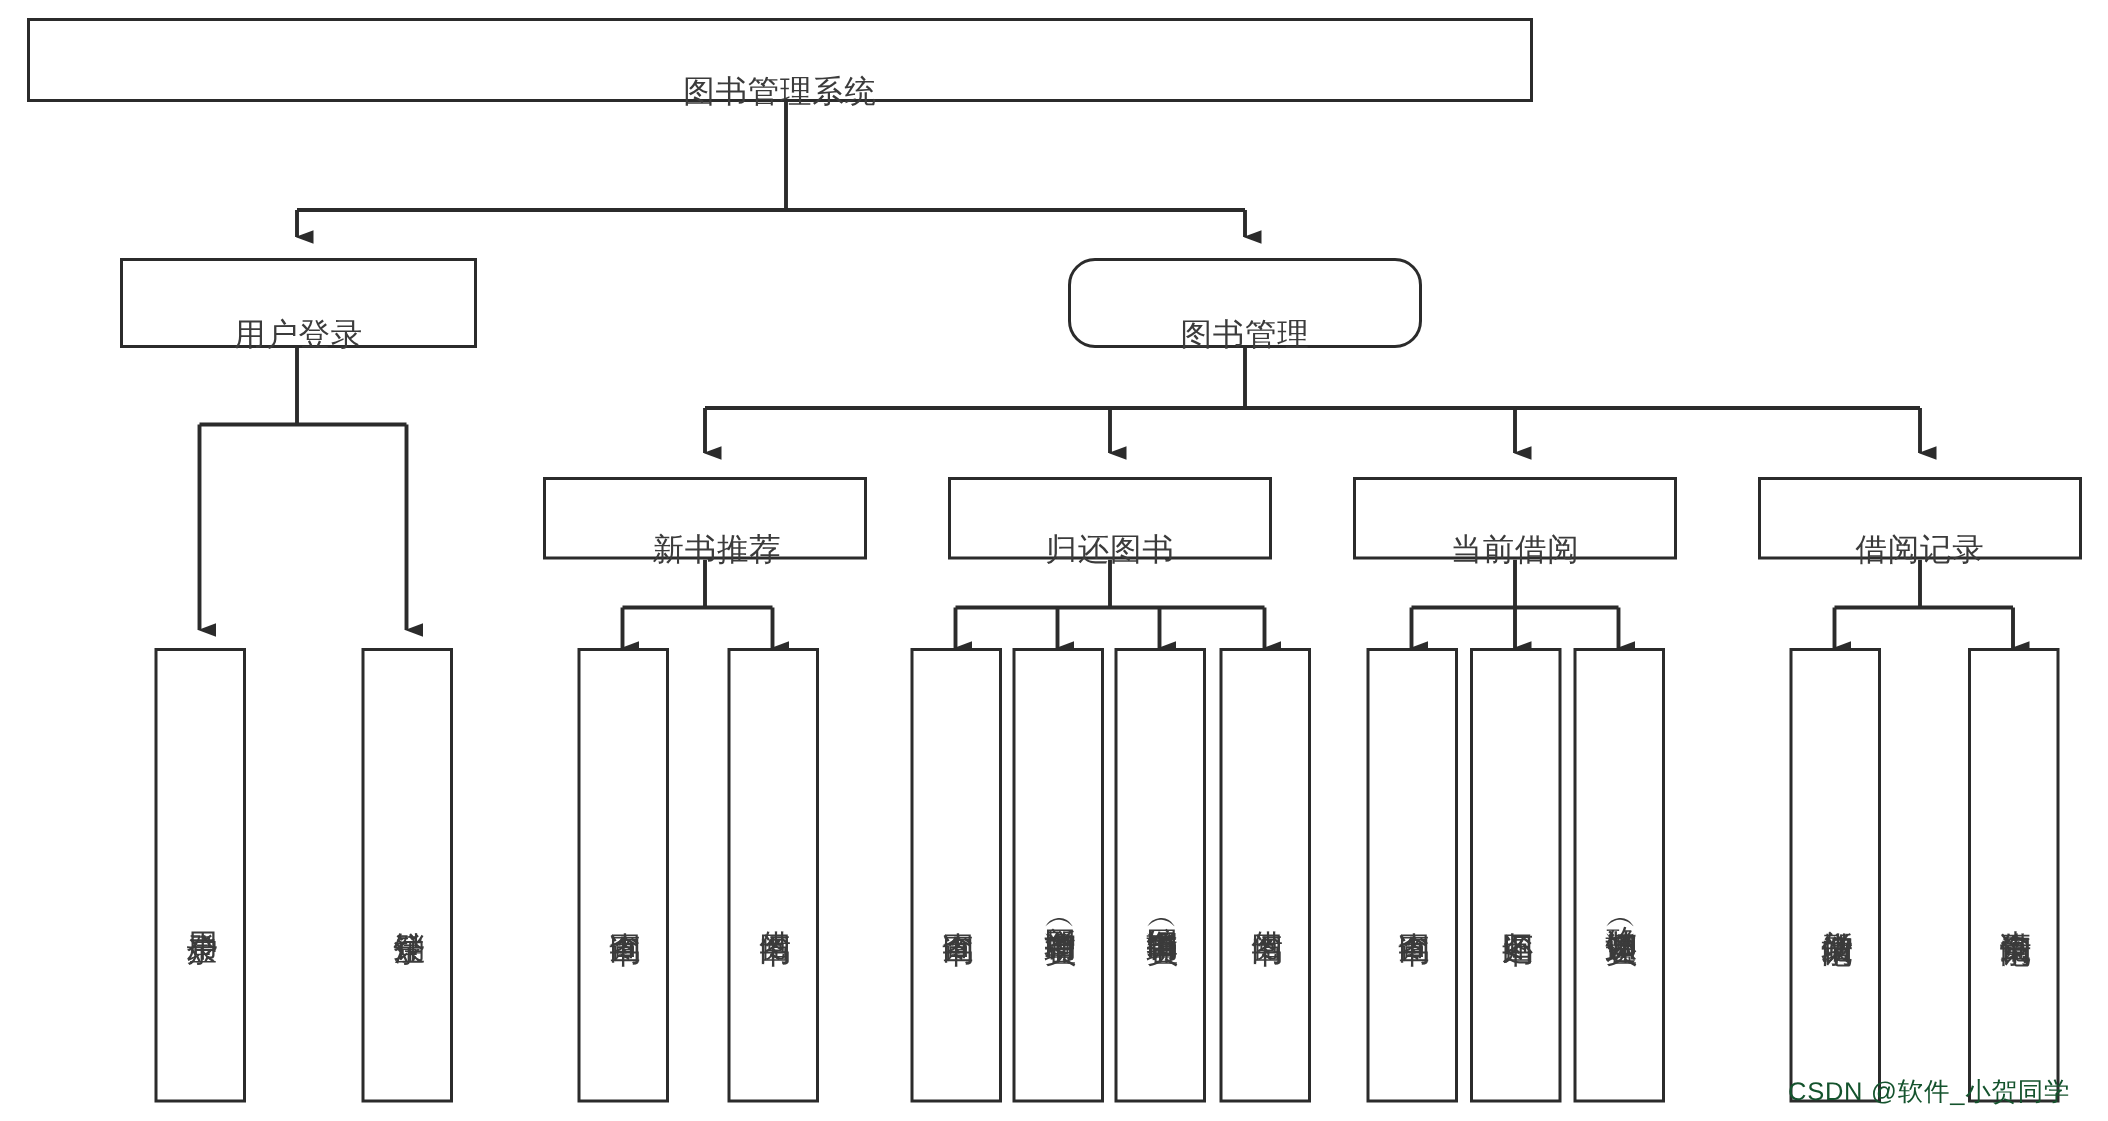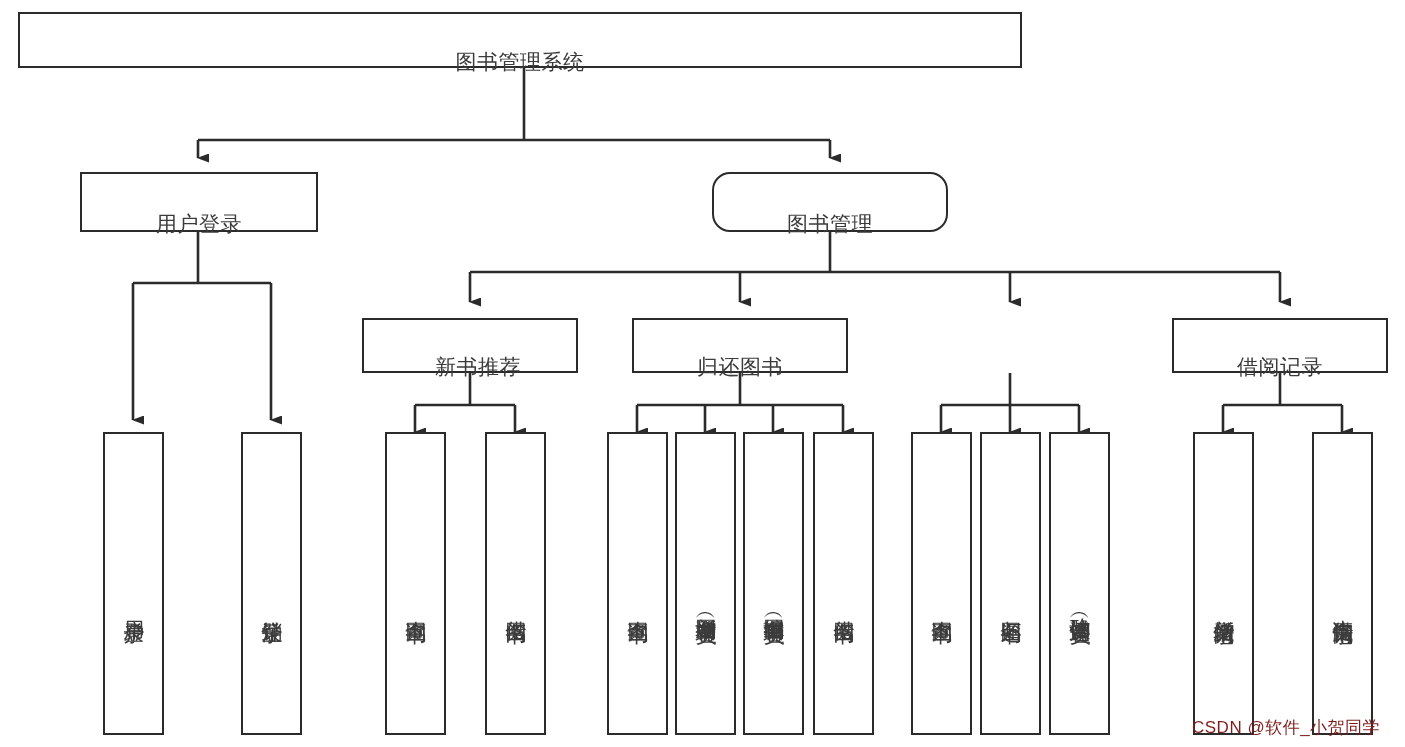--- a/index.html
+++ b/index.html
@@ -55,21 +55,21 @@
   .node.vert .lbl {
     writing-mode: vertical-rl;
     text-orientation: upright;
     font-size: 21px;
     line-height: 1.18;
     letter-spacing: 1px;
   }
   .watermark {
     position: absolute;
     font-size: 17px;
-    color: #7f1d1d;
+    color: #14532d;
     white-space: nowrap;
     letter-spacing: 0.5px;
   }
 </style>
 </head>
 <body>
 
 <div id="canvas">
 
   <svg id="edges" viewBox="0 0 1405 747">
@@ -132,20 +132,23 @@
   <div class="node horiz" style="left:712px; top:172px; width:236px; height:60px;border-radius:18px;">
     <span class="lbl">图书管理</span>
   </div>
 
   <div class="node horiz" style="left:362px; top:318px; width:216px; height:55px;padding-left:16px;">
     <span class="lbl">新书推荐</span>
   </div>
   <div class="node horiz" style="left:632px; top:318px; width:216px; height:55px;">
     <span class="lbl">归还图书</span>
   </div>
+  <div class="node horiz" style="left:902px; top:318px; width:216px; height:55px;">
+    <span class="lbl">当前借阅</span>
+  </div>
   <div class="node horiz" style="left:1172px; top:318px; width:216px; height:55px;">
     <span class="lbl">借阅记录</span>
   </div>
 
   <div class="node vert" style="left:103px; top:432px; width:61px; height:303px;">
     <span class="lbl">用户登录</span>
   </div>
   <div class="node vert" style="left:241px; top:432px; width:61px; height:303px;">
     <span class="lbl">注销登录</span>
   </div>

